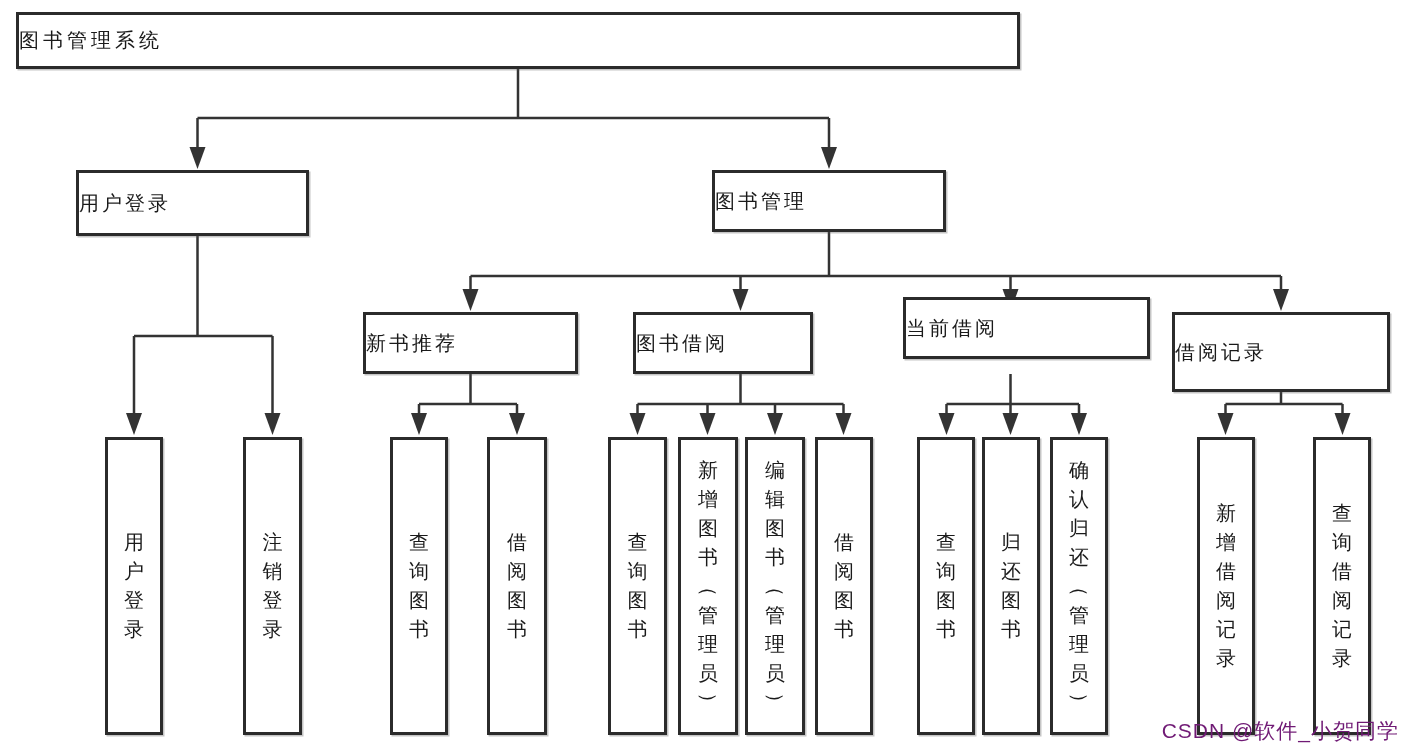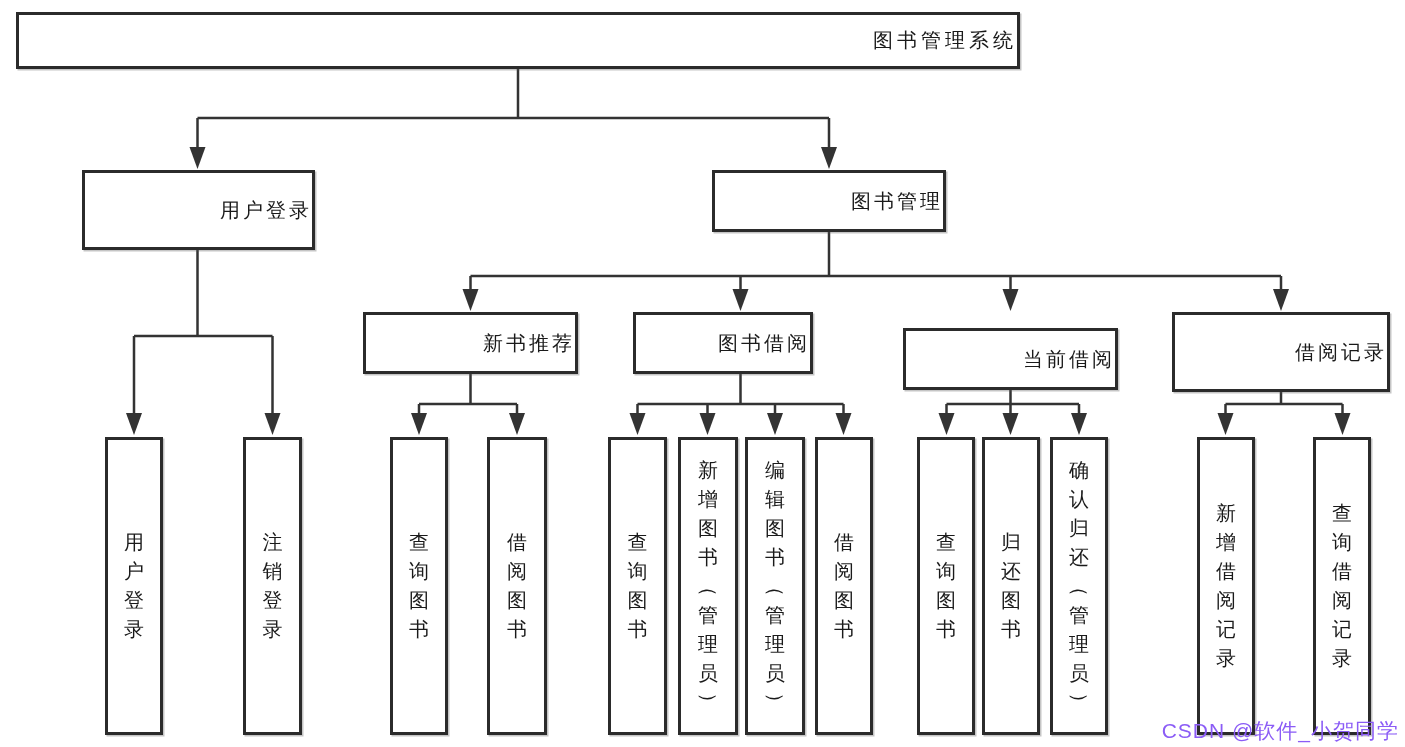--- a/index.html
+++ b/index.html
@@ -13,21 +13,21 @@
   }
   #wires { position: absolute; left: 0; top: 0; width: 1405px; height: 747px; pointer-events: none; }
   .hbox {
     position: absolute;
     box-sizing: border-box;
     border: 3px solid #2b2b2b;
     background: #ffffff;
     box-shadow: 1.5px 1.5px 0 rgba(90,90,90,0.35);
     display: flex;
     align-items: center;
-    justify-content: flex-end;
+    justify-content: flex-start;
     color: #1a1a1a;
     font-size: 20px;
     letter-spacing: 3px;
     white-space: nowrap;
     z-index: 2;
   }
   .hbox.root { letter-spacing: 4px; }
   .vbox {
     position: absolute;
     box-sizing: border-box;
@@ -47,21 +47,21 @@
     font-size: 20px;
     text-align: center;
     width: 100%;
   }
   .vlabel div.vpar { transform: rotate(90deg); }
   #watermark {
     position: absolute;
     right: 6px;
     bottom: 2px;
     font-size: 21px;
-    color: #8b5cf6;
+    color: #701a75;
     letter-spacing: 1px;
     z-index: 5;
     white-space: nowrap;
   }
 </style>
 </head>
 <body>
 
 <div id="canvas">
 
@@ -102,34 +102,34 @@
       <polygon points="1071,413 1087,413 1079,435"></polygon>
       <polygon points="1217.5,413 1233.5,413 1225.5,435"></polygon>
       <polygon points="1334.5,413 1350.5,413 1342.5,435"></polygon>
     </g>
   </svg>
 
   <div class="hbox root" style="left:16px;top:12px;width:1004px;height:57px">
     <span>图书管理系统</span>
   </div>
 
-  <div class="hbox" style="left:82px;top:170px;width:233px;height:80px">
+  <div class="hbox" style="left:76px;top:170px;width:233px;height:66px">
     <span>用户登录</span>
   </div>
   <div class="hbox" style="left:712px;top:170px;width:234px;height:62px">
     <span>图书管理</span>
   </div>
 
   <div class="hbox" style="left:363px;top:312px;width:215px;height:62px">
     <span>新书推荐</span>
   </div>
   <div class="hbox" style="left:633px;top:312px;width:180px;height:62px">
     <span>图书借阅</span>
   </div>
-  <div class="hbox" style="left:903px;top:328px;width:215px;height:62px">
+  <div class="hbox" style="left:903px;top:297px;width:247px;height:62px">
     <span>当前借阅</span>
   </div>
   <div class="hbox" style="left:1172px;top:312px;width:218px;height:80px">
     <span>借阅记录</span>
   </div>
 
   <div class="vbox" style="left:105px;top:437px;width:58px;height:298px">
     <div class="vlabel">
         <div>用</div>
         <div>户</div>

